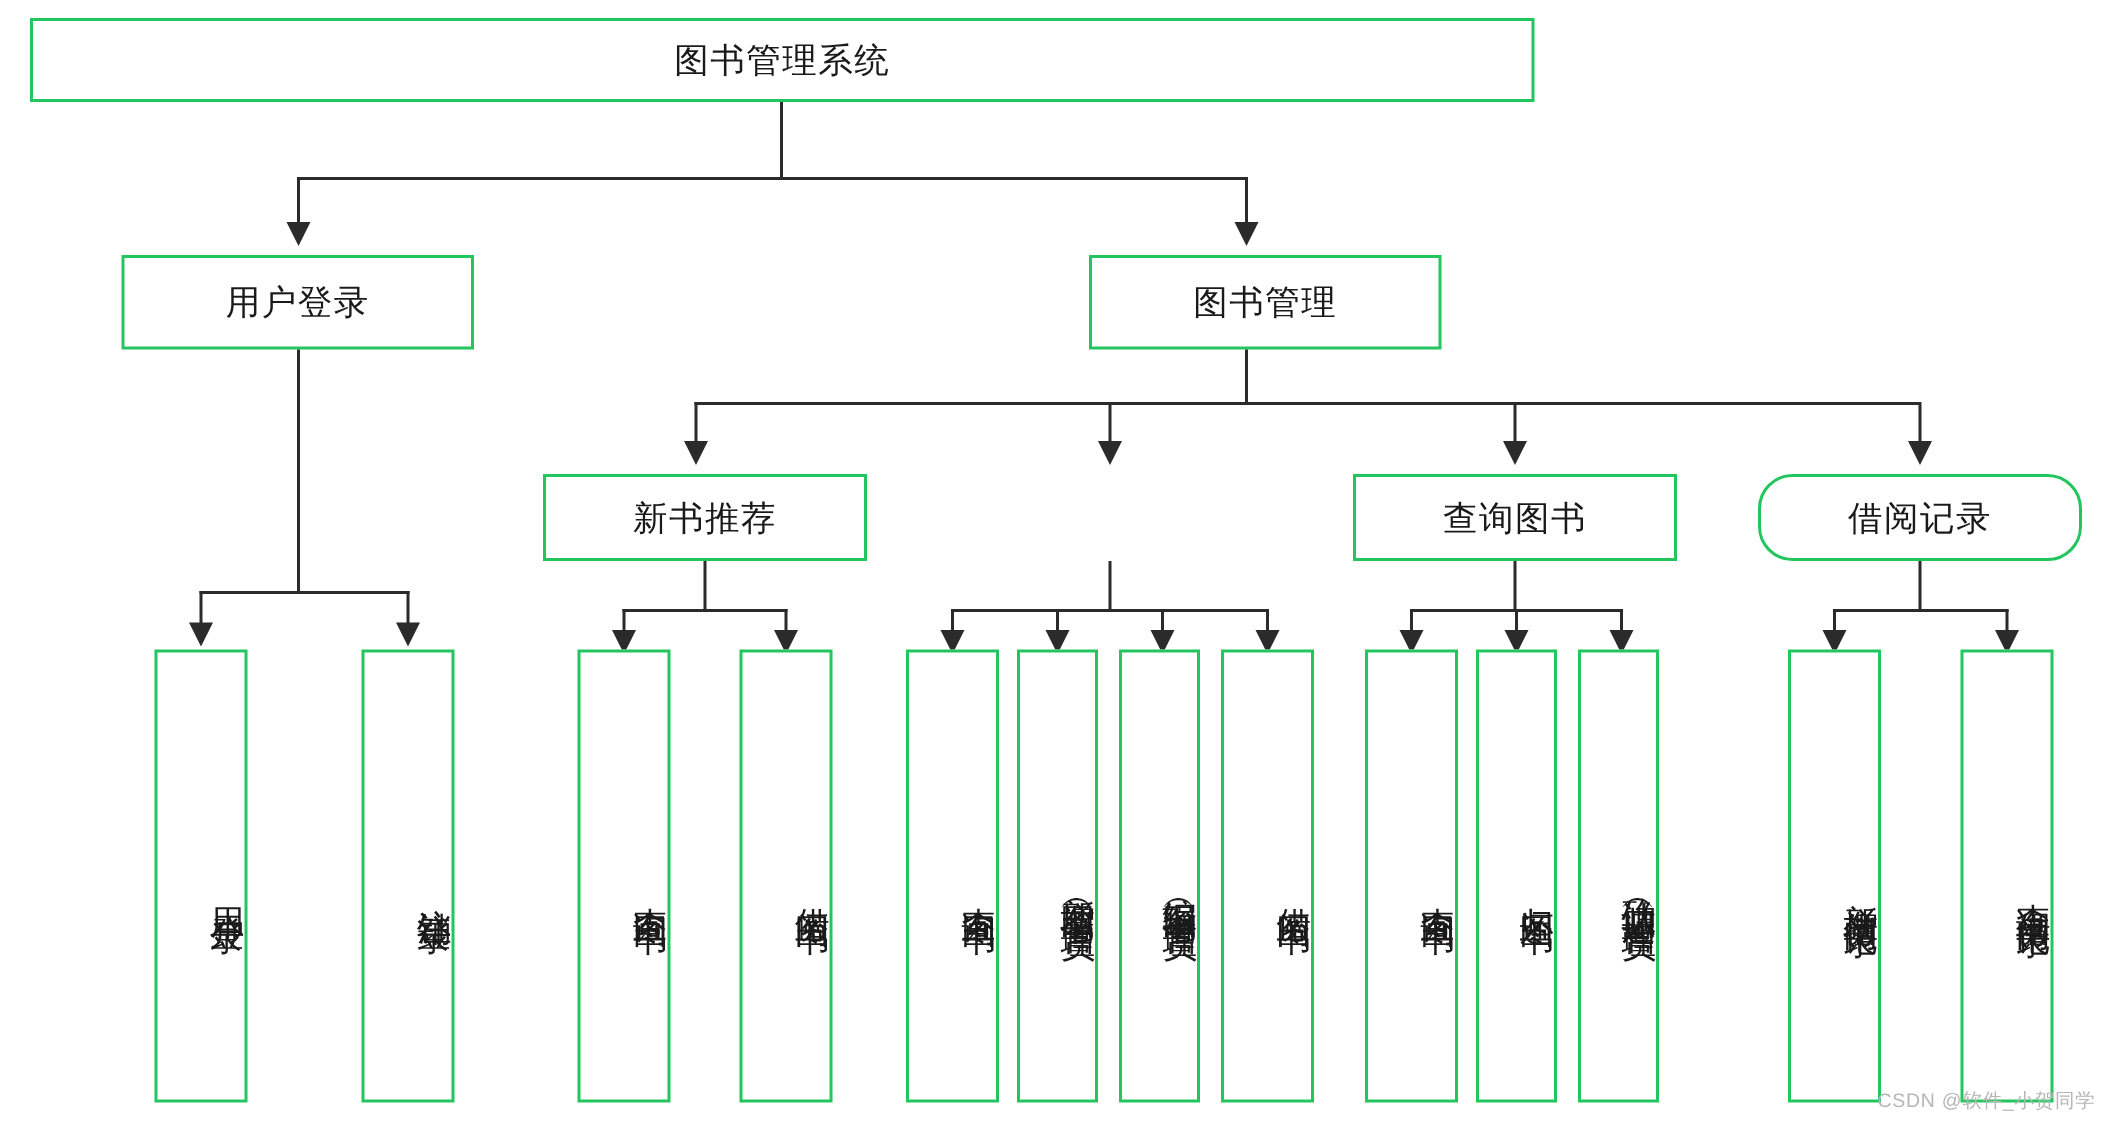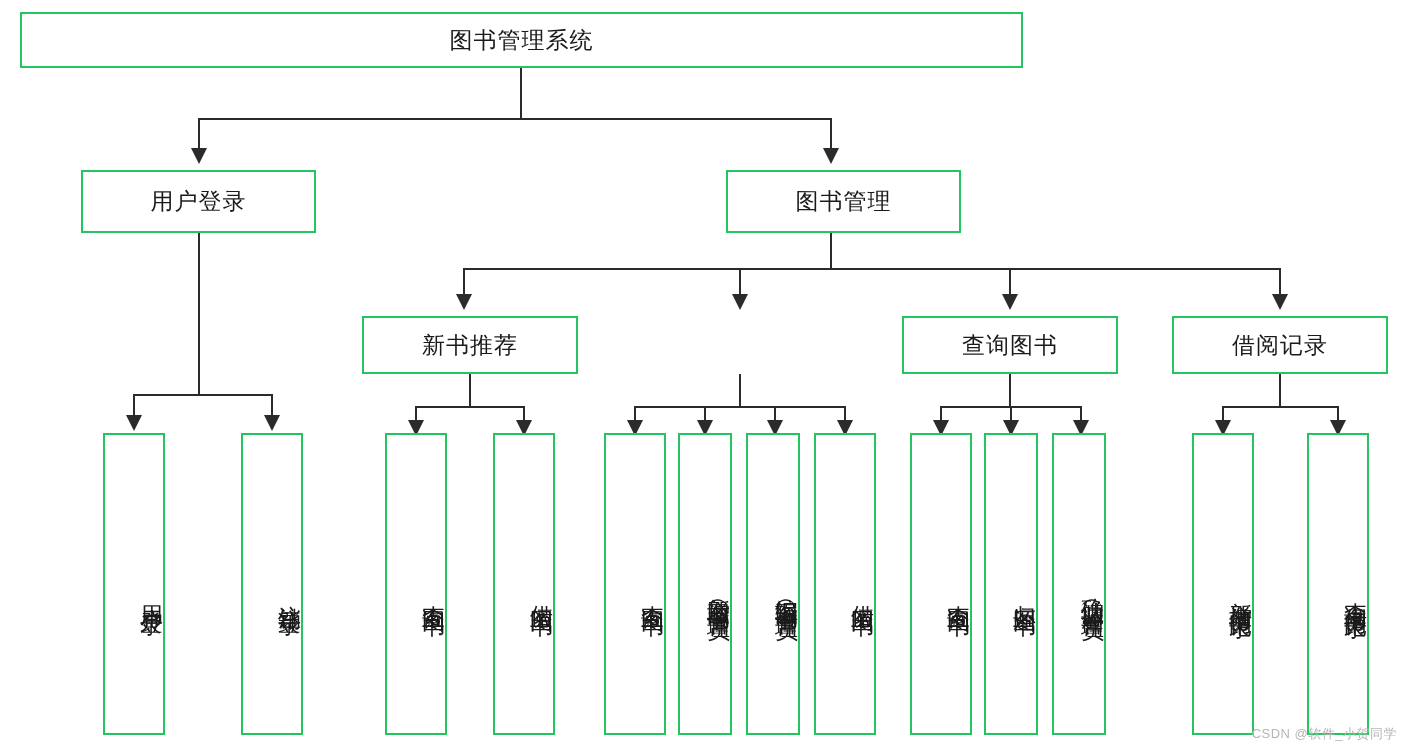--- a/index.html
+++ b/index.html
@@ -118,21 +118,21 @@
 
   <div class="edge v" style="left:1279px; top:268px; width:2px; height:28px;"></div>
   <div class="arrowhead" style="left:1272px; top:294px;"></div>
 
   <div class="node horiz" style="left:362px; top:316px; width:216px; height:58px;">
     <span>新书推荐</span>
   </div>
   <div class="node horiz" style="left:902px; top:316px; width:216px; height:58px;">
     <span>查询图书</span>
   </div>
-  <div class="node horiz" style="left:1172px; top:316px; width:216px; height:58px;">
+  <div class="node horiz" style="left:1172px; top:316px; width:216px; height:58px;border-radius:23px;">
     <span>借阅记录</span>
   </div>
 
   <div class="edge v" style="left:469px; top:374px; width:2px; height:34px;"></div>
   <div class="edge h" style="left:415px; top:406px; width:110px; height:2px;"></div>
   <div class="edge v" style="left:415px; top:406px; width:2px; height:20px;"></div>
   <div class="arrowhead" style="left:408px; top:420px;"></div>
   <div class="edge v" style="left:523px; top:406px; width:2px; height:20px;"></div>
   <div class="arrowhead" style="left:516px; top:420px;"></div>
 

